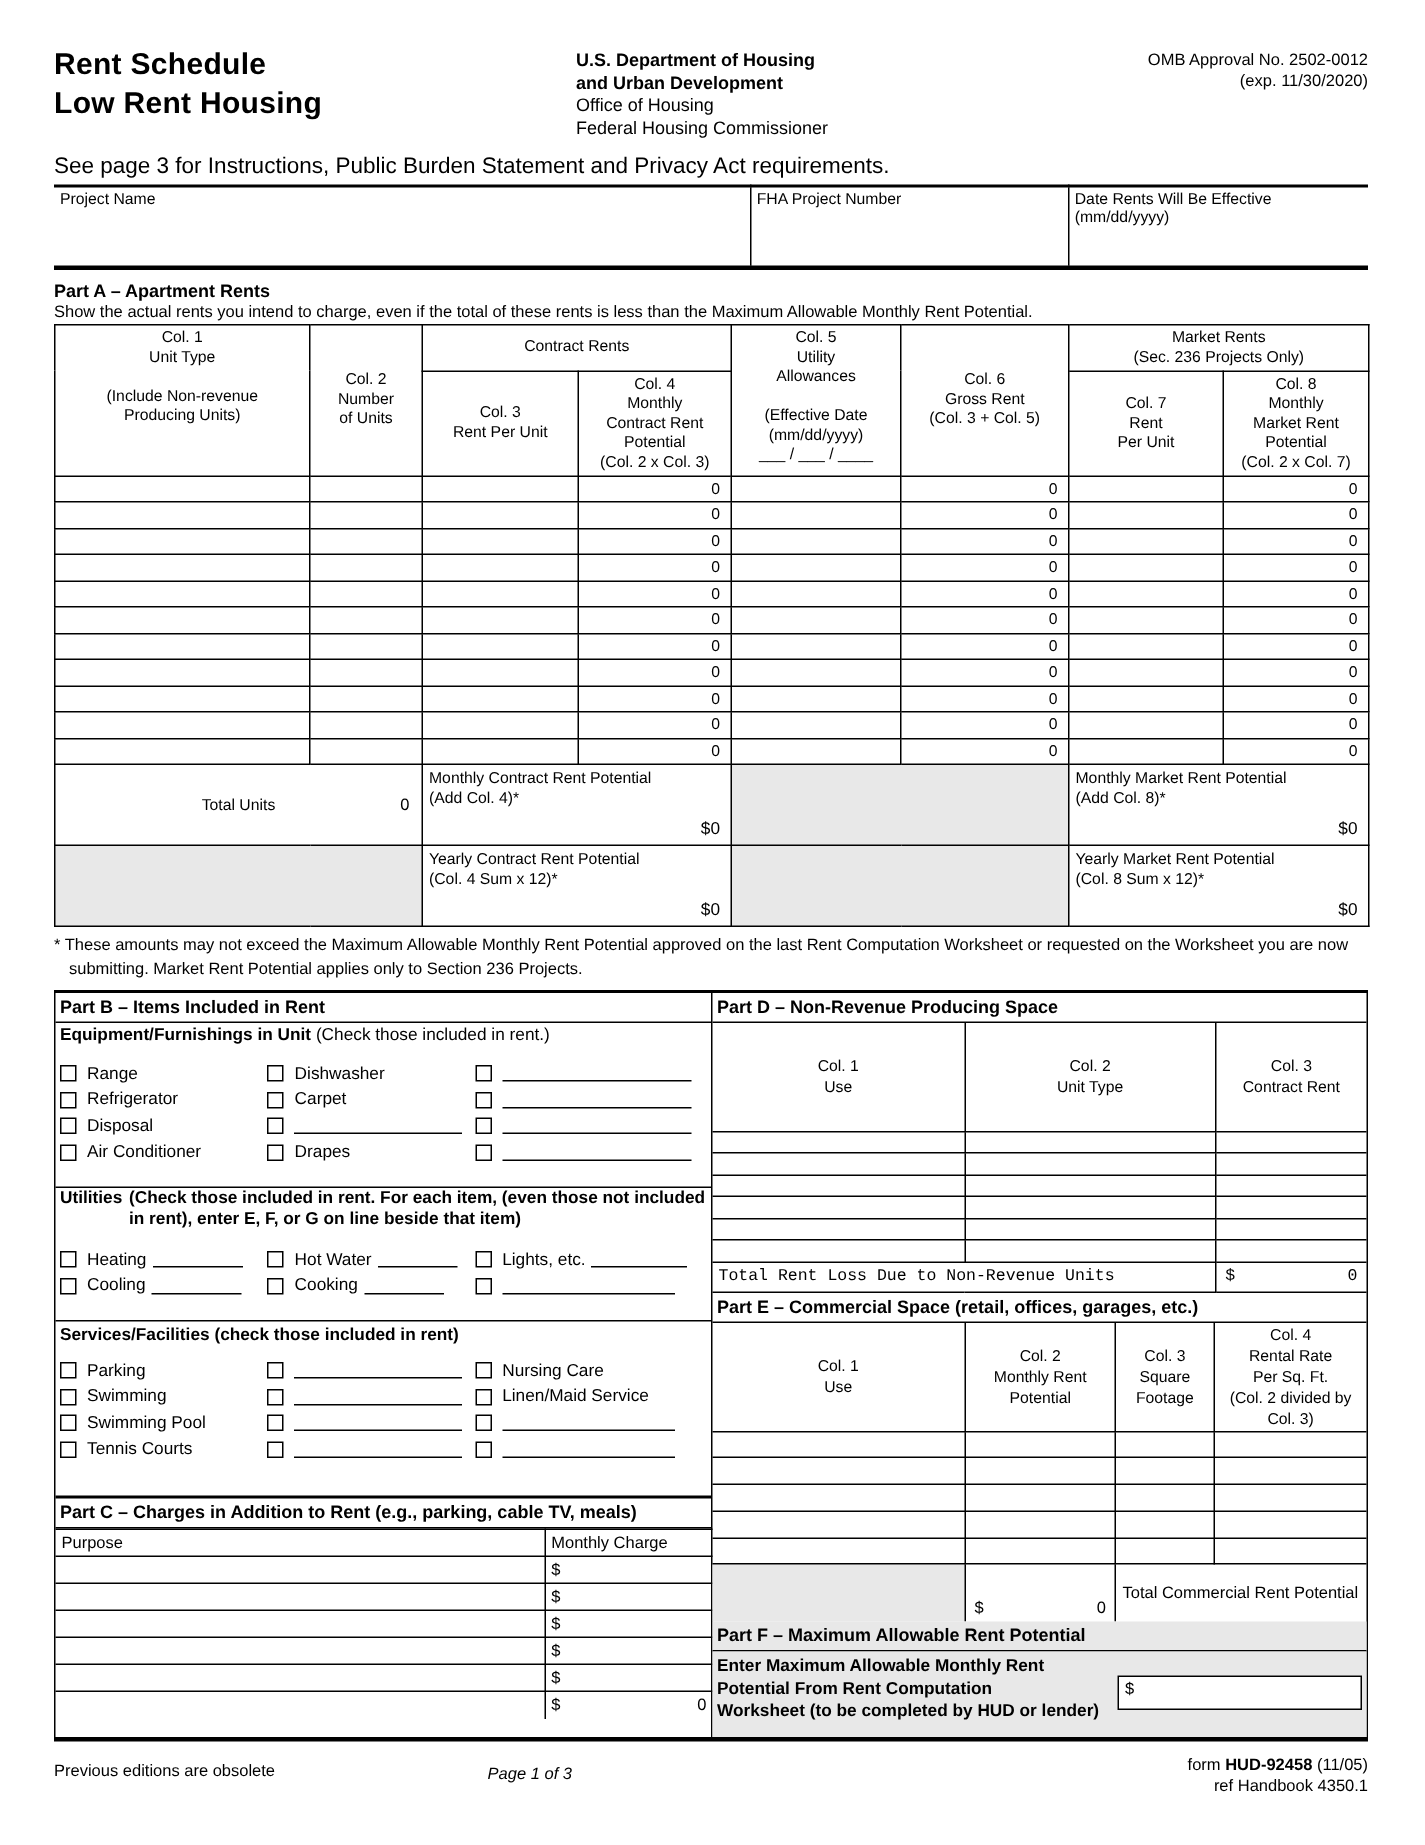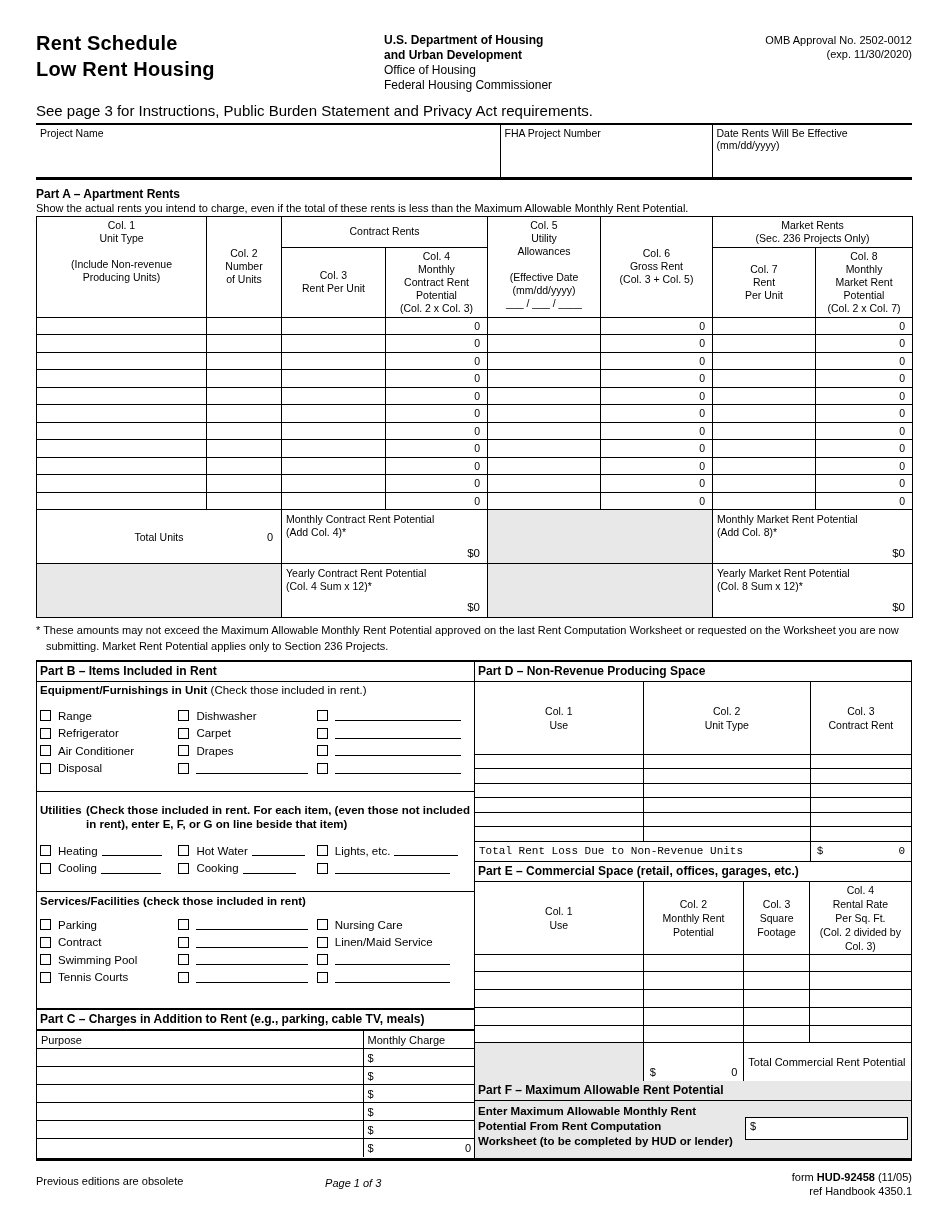--- a/index.html
+++ b/index.html
@@ -63,21 +63,21 @@
   .cb-row { display:flex; align-items:center; height:17.5px; }
   .cb-cell { display:flex; align-items:center; width:140px; }
   .cb-cell.wide { width:156px; }
   .cb { width:11px; height:11px; border:1.2px solid #000; background:#fff; margin-right:7px; flex:none; }
   .cb-label { font-size:11.5px; white-space:nowrap; }
   .wline { display:inline-block; border-bottom:1px solid #000; height:11px; }
   .wl128 { width:126px; } .wl112 { width:112px; } .wl117 { width:115px; }
   .wl62 { width:60px; } .wl55 { width:53px; } .wl68 { width:64px; }
   .gap { margin-left:4px; }
 
-  .util { border-top:1.5px solid #000; padding:11px 3px 14px; }
+  .util { border-top:1.5px solid #000; padding:0 3px 14px; }
   .util-head { position:relative; padding-left:46px; font-weight:bold; font-size:11.5px; line-height:14px; }
   .util-word { position:absolute; left:0; top:0; }
   .util-rows { margin-top:11px; }
 
   .svc { border-top:1.5px solid #000; padding:3px 3px 22px; }
   .svc-title { font-weight:bold; font-size:11.5px; }
   .svc-rows { margin-top:9px; }
 
   
   .part-c { border-top:2.5px solid #000; }
@@ -406,39 +406,39 @@
               <span class="cb-label">Carpet</span>
             </div>
           <div class="cb-cell wide">
               <span class="cb"></span>
               <span class="wline wl128"></span>
             </div>
         </div>
         <div class="cb-row">
           <div class="cb-cell">
               <span class="cb"></span>
-              <span class="cb-label">Air Conditioner</span>
+              <span class="cb-label">Disposal</span>
             </div>
           <div class="cb-cell">
               <span class="cb"></span>
-              <span class="cb-label">Drapes</span>
+              <span class="wline wl112"></span>
             </div>
           <div class="cb-cell wide">
               <span class="cb"></span>
               <span class="wline wl128"></span>
             </div>
         </div>
         <div class="cb-row">
           <div class="cb-cell">
               <span class="cb"></span>
-              <span class="cb-label">Disposal</span>
+              <span class="cb-label">Air Conditioner</span>
             </div>
           <div class="cb-cell">
               <span class="cb"></span>
-              <span class="wline wl112"></span>
+              <span class="cb-label">Drapes</span>
             </div>
           <div class="cb-cell wide">
               <span class="cb"></span>
               <span class="wline wl128"></span>
             </div>
         </div>
       </div>
 
       <div class="util">
         <div class="util-head">
@@ -495,21 +495,21 @@
                 <span class="wline wl112"></span>
               </div>
             <div class="cb-cell wide">
                 <span class="cb"></span>
                 <span class="cb-label">Nursing Care</span>
               </div>
           </div>
           <div class="cb-row">
             <div class="cb-cell">
                 <span class="cb"></span>
-                <span class="cb-label">Contract</span>
+                <span class="cb-label">Swimming</span>
               </div>
             <div class="cb-cell">
                 <span class="cb"></span>
                 <span class="wline wl112"></span>
               </div>
             <div class="cb-cell wide">
                 <span class="cb"></span>
                 <span class="cb-label">Linen/Maid Service</span>
               </div>
           </div>

